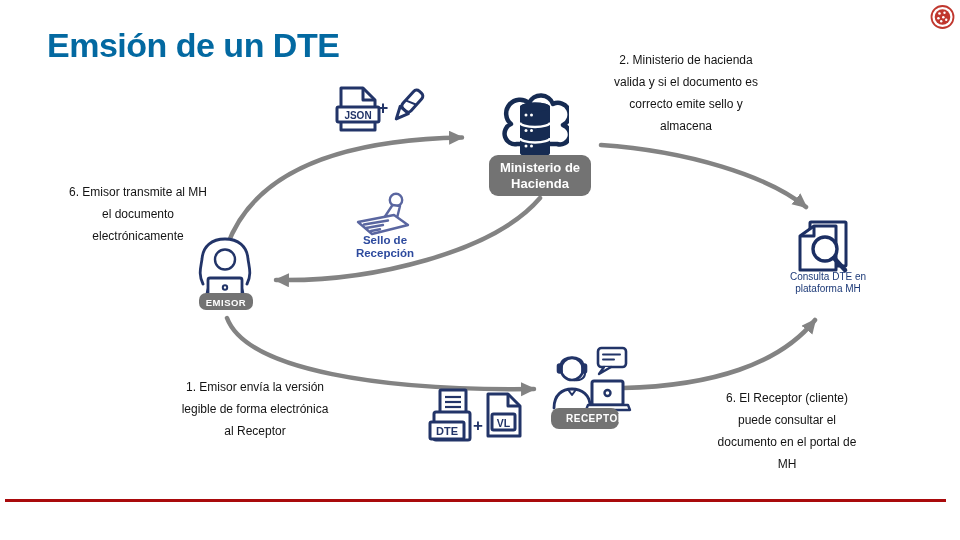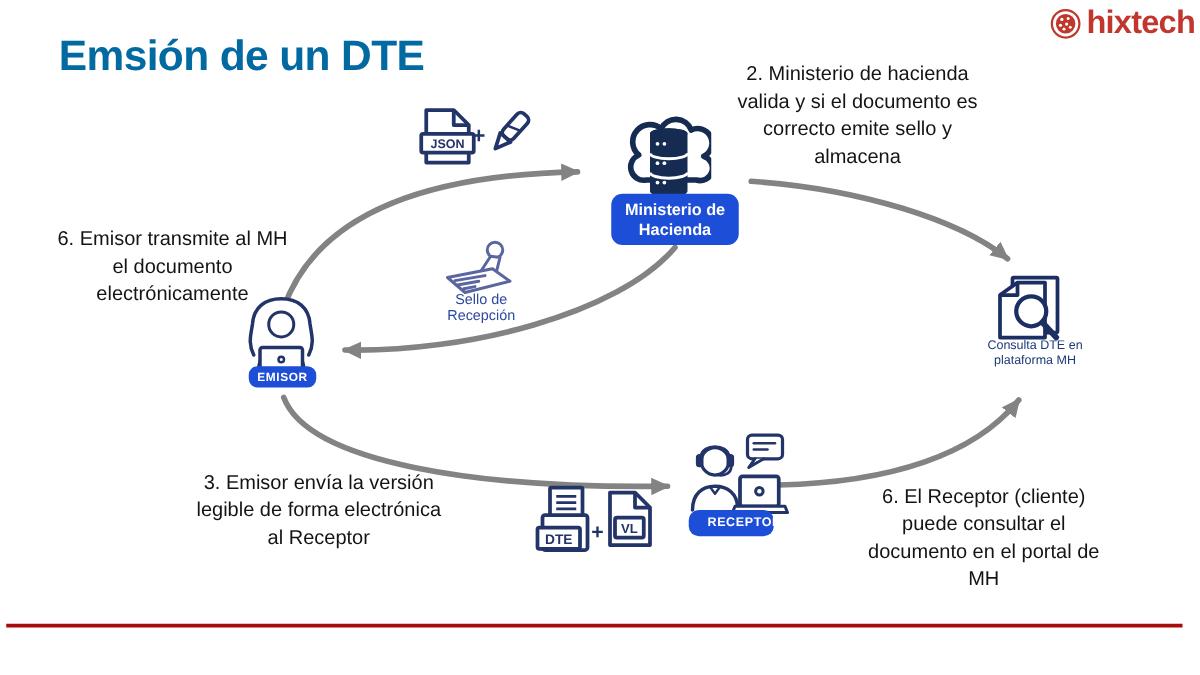--- a/index.html
+++ b/index.html
@@ -8,45 +8,45 @@
     font-family:"Liberation Sans",sans-serif;overflow:hidden;
   }
   .abs{position:absolute;}
   .title{
     left:47px;top:26px;width:420px;
     font-size:34px;font-weight:bold;color:#0369a1;letter-spacing:-0.5px;
   }
   .brand{right:4px;top:2px;display:flex;align-items:center;gap:3px;}
   .brand-text{font-size:26px;font-weight:600;color:#c0372e;letter-spacing:-0.6px;}
   .step{
-    font-size:16px;line-height:22px;color:#141414;text-align:center;
+    font-size:12px;line-height:22px;color:#141414;text-align:center;
     white-space:pre-line;
   }
   .step1{left:28px;top:181px;width:220px;}
   .step2{left:576px;top:49px;width:220px;}
   .step3{left:145px;top:376px;width:220px;}
   .step4{left:672px;top:387px;width:230px;}
   .pill{
-    background:#1d4ed8;color:#ffffff;font-weight:bold;text-align:center;
+    background:#737373;color:#ffffff;font-weight:bold;text-align:center;
     white-space:pre-line;box-sizing:border-box;
   }
   .pill-mh{
     left:489px;top:155px;width:102px;height:41px;border-radius:9px;
     font-size:13px;line-height:16px;padding-top:5px;
   }
   .pill-emisor{
     left:199px;top:293px;width:54px;height:17px;border-radius:7px;
     font-size:9.5px;line-height:20px;letter-spacing:0.5px;
   }
   .pill-receptor{
     left:551px;top:408px;width:68px;height:21px;border-radius:8px;
     font-size:10px;line-height:21px;letter-spacing:0.5px;padding-left:15px;
   }
   .caption{
-    text-align:center;white-space:pre-line;font-weight:400;
+    text-align:center;white-space:pre-line;font-weight:700;
   }
   .caption-sello{left:330px;top:234px;width:110px;font-size:11.5px;line-height:12.5px;color:#2d4a9e;}
   .caption-consulta{left:768px;top:271px;width:120px;font-size:10px;line-height:11.5px;color:#1d3a78;font-weight:normal;}
   .divider{
     left:5px;top:499px;width:941px;height:3px;background:#a90a0c;
   }
   svg text{font-family:"Liberation Sans",sans-serif;}
 </style>
 </head>
 <body>
@@ -57,31 +57,30 @@
   <svg width="27" height="28" viewBox="0 0 27 28">
     <circle cx="13.5" cy="15" r="11" fill="none" stroke="#c0372e" stroke-width="1.8"></circle>
     <circle cx="13.5" cy="15" r="7.8" fill="#c0372e"></circle>
     <circle cx="10.5" cy="11.5" r="1.3" fill="#ffffff"></circle>
     <circle cx="15.5" cy="10.8" r="1.2" fill="#ffffff"></circle>
     <circle cx="9.4" cy="16.2" r="1.3" fill="#ffffff"></circle>
     <circle cx="14.3" cy="15.2" r="1.3" fill="#ffffff"></circle>
     <circle cx="12.2" cy="19.3" r="1.2" fill="#ffffff"></circle>
     <circle cx="17.2" cy="17.8" r="1.2" fill="#ffffff"></circle>
   </svg>
-  <span class="brand-text">hixtech</span>
 </div>
 
 <div class="abs step step1">6. Emisor transmite al MH
 el documento
 electrónicamente</div>
 <div class="abs step step2">2. Ministerio de hacienda
 valida y si el documento es
 correcto emite sello y
 almacena</div>
-<div class="abs step step3">3. Emisor envía la versión
+<div class="abs step step3">1. Emisor envía la versión
 legible de forma electrónica
 al Receptor</div>
 <div class="abs step step4">6. El Receptor (cliente)
 puede consultar el
 documento en el portal de
 MH</div>
 
 <svg class="abs" style="left:0;top:0;pointer-events:none;" width="960" height="540" viewBox="0 0 960 540">
   <defs>
     <marker id="ah" markerUnits="userSpaceOnUse" markerWidth="17" markerHeight="15" refX="13" refY="7" orient="auto">

